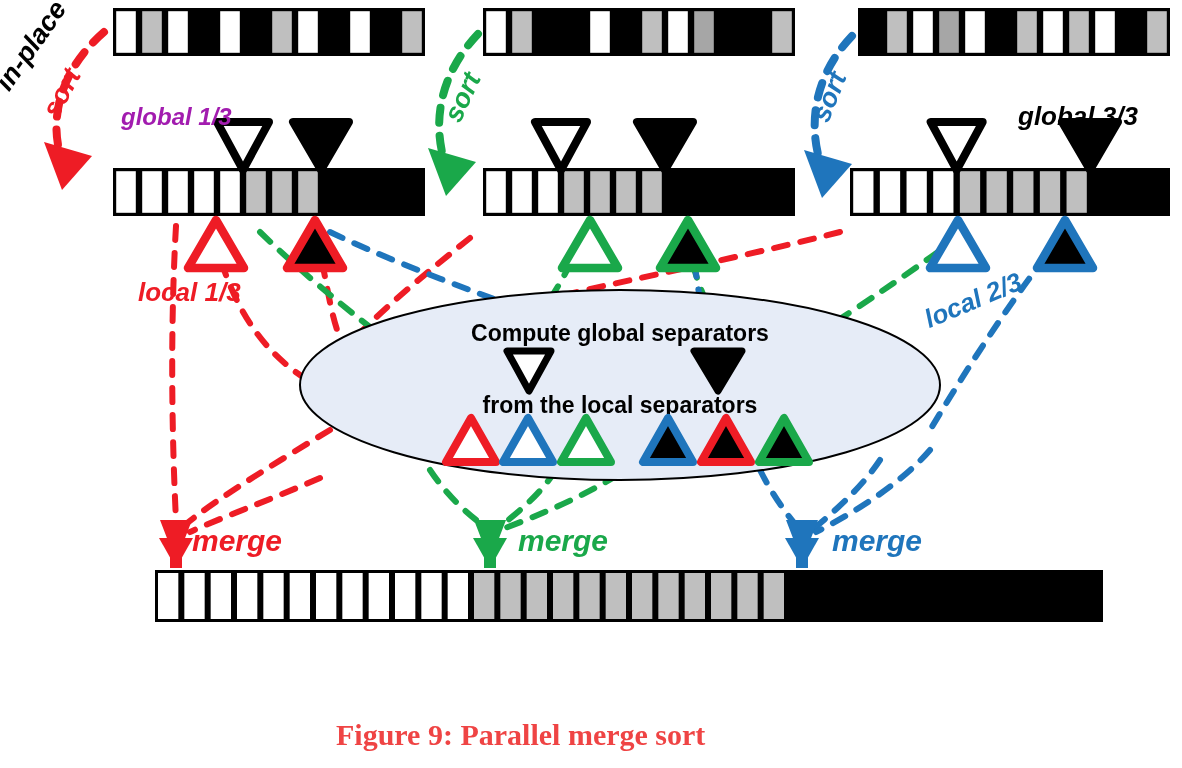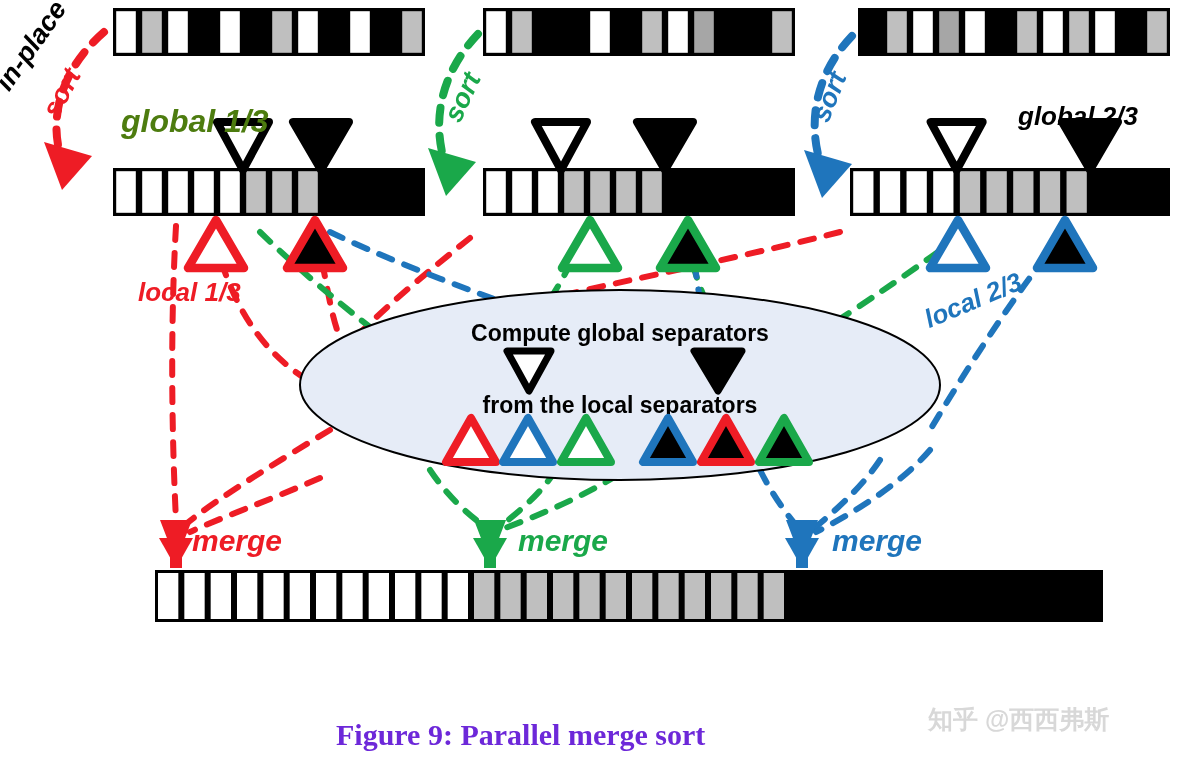--- a/index.html
+++ b/index.html
@@ -199,25 +199,24 @@
           <polygon points="785,538 819,538 802,568" fill="#1f75bc"></polygon>
         </g>
       </g>
   </svg>
 
   <div class="lbl italic" style="left:2px;top:72px;transform:rotate(-55deg);transform-origin:left center;font-size:27px;color:#000;">in-place</div>
   <div class="lbl italic" style="left:50px;top:100px;transform:rotate(-62deg);transform-origin:left center;font-size:27px;color:#ee1c25;">sort</div>
   <div class="lbl italic" style="left:452px;top:105px;transform:rotate(-65deg);transform-origin:left center;font-size:27px;color:#1aa84a;">sort</div>
   <div class="lbl italic" style="left:820px;top:105px;transform:rotate(-68deg);transform-origin:left center;font-size:27px;color:#1f75bc;">sort</div>
 
-  <div class="lbl italic" style="left:121px;top:103px;font-size:32px;color:#4d7c0f;">global 1/3</div>
-  <div class="lbl italic" style="left:1018px;top:101px;font-size:26px;color:#000;">global 2/3</div>
+  <div class="lbl italic" style="left:121px;top:103px;font-size:24px;color:#a21caf;">global 1/3</div>
+  <div class="lbl italic" style="left:1018px;top:101px;font-size:26px;color:#000;">global 3/3</div>
 
   <div class="lbl italic" style="left:138px;top:277px;font-size:26px;color:#ee1c25;text-align:right;">local 1/3</div>
   <div class="lbl italic" style="left:926px;top:305px;transform:rotate(-23deg);transform-origin:left center;font-size:26px;color:#1f75bc;">local 2/3</div>
 
   <div class="lbl italic" style="left:192px;top:524px;font-size:30px;color:#ee1c25;">merge</div>
   <div class="lbl italic" style="left:518px;top:524px;font-size:30px;color:#1aa84a;">merge</div>
   <div class="lbl italic" style="left:832px;top:524px;font-size:30px;color:#1f75bc;">merge</div>
 
-  <div class="cap" style="left:336px;top:718px;font-size:30px;color:#6d28d9;">Figure 9: Parallel merge sort</div>
-  <div class="wm" style="left:928px;top:703px;font-size:25px;">知乎 @西西弗斯</div>
+  <div class="cap" style="left:336px;top:718px;font-size:30px;color:#ef4444;">Figure 9: Parallel merge sort</div>
 </div>
 
 </body></html>

